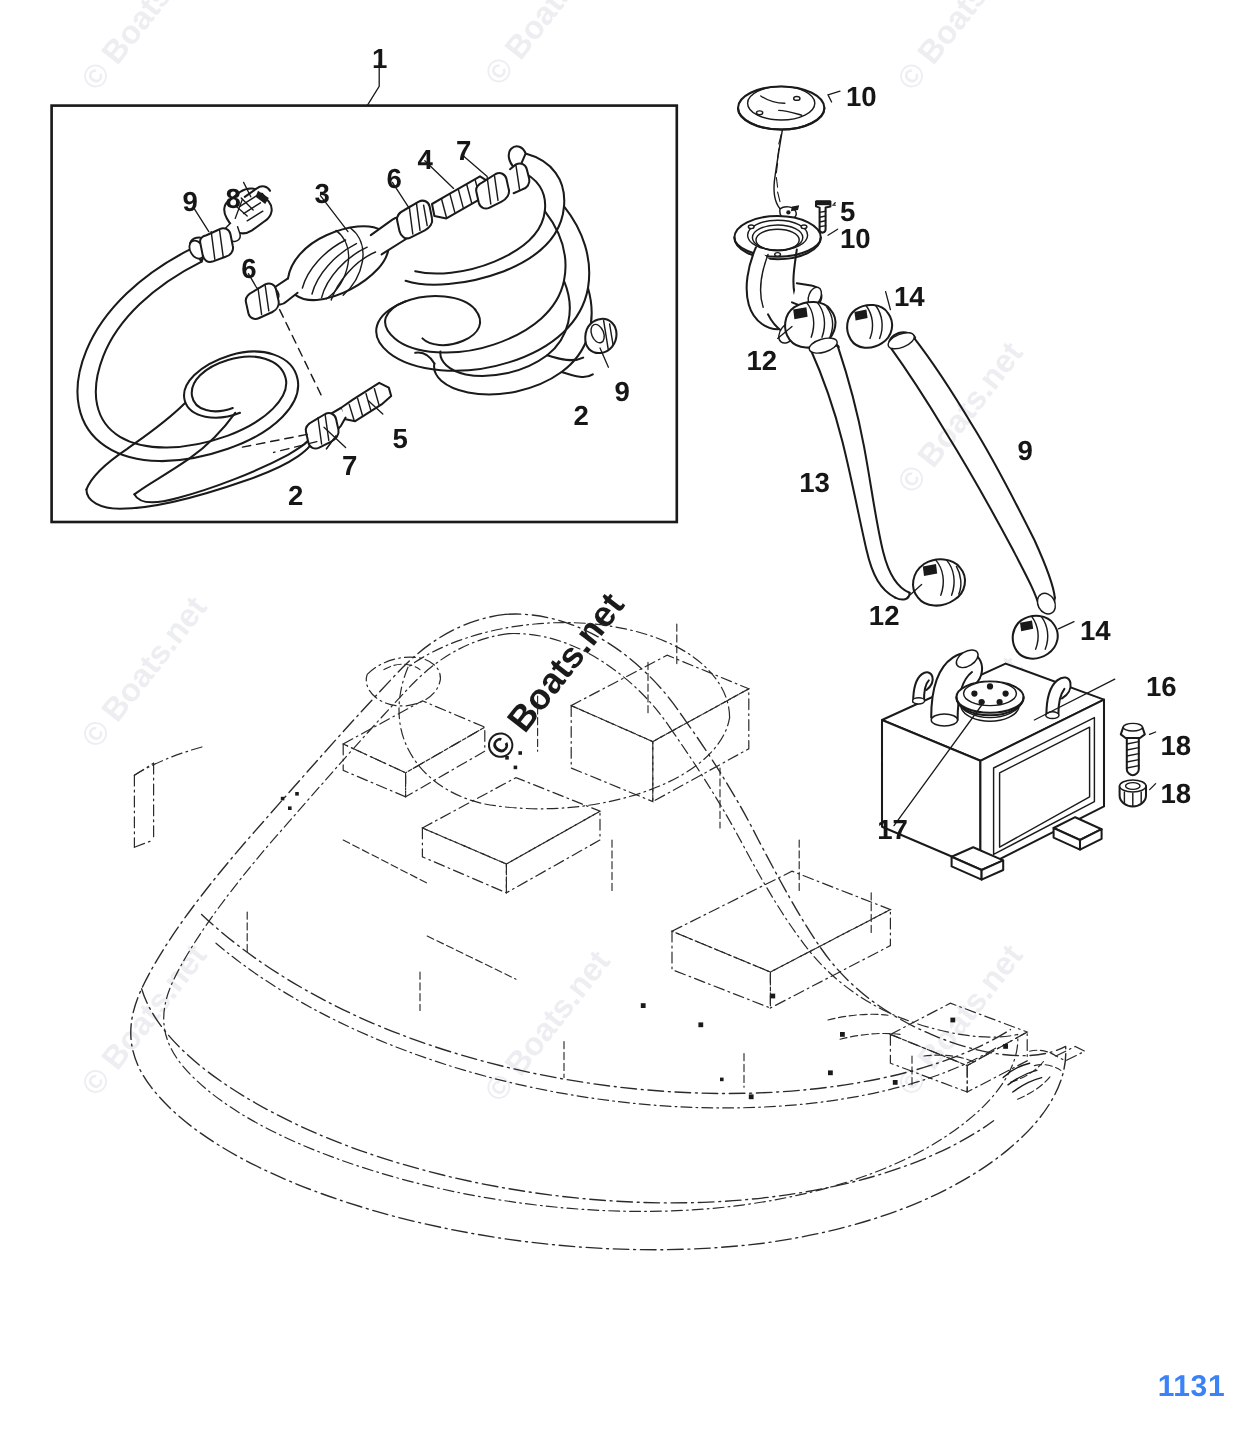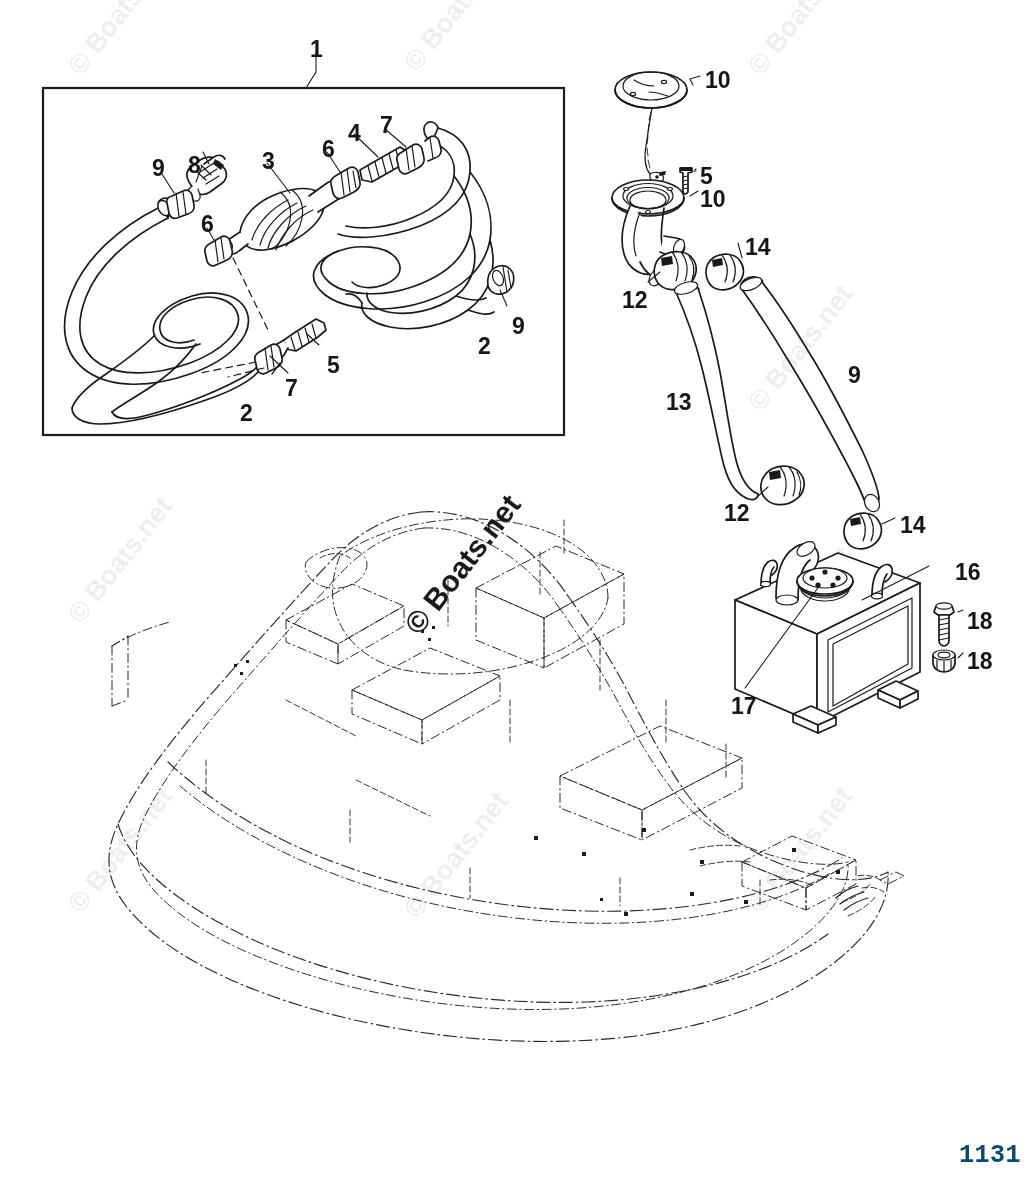--- a/index.html
+++ b/index.html
@@ -29,24 +29,24 @@
     position:absolute;
     font-family:"Liberation Sans", sans-serif;
     font-weight:bold;
     font-size:23px;
     color:#161616;
     white-space:nowrap;
   }
   .pageno{
     position:absolute;
     right:14px;bottom:22px;
-    font-family:Liberation Mono, monospace;
+    font-family:Liberation Sans, sans-serif;
     font-weight:bold;
     font-size:25px;
-    color:#0c4a6e;
+    color:#3b82f6;
     letter-spacing:0.5px;
   }
   svg{display:block;}
 </style>
 </head>
 <body>
 
 <div id="stage">
 
   <div class="layer wm-layer" id="wm-layer">
@@ -581,18 +581,18 @@
       <div class="callout" style="left: 700px; top: 186px;">10</div>
       <div class="callout" style="left: 745px; top: 234px;">14</div>
       <div class="callout" style="left: 622px; top: 287px;">12</div>
       <div class="callout" style="left: 848px; top: 362px;">9</div>
       <div class="callout" style="left: 666px; top: 389px;">13</div>
       <div class="callout" style="left: 724px; top: 500px;">12</div>
       <div class="callout" style="left: 900px; top: 512px;">14</div>
       <div class="callout" style="left: 955px; top: 559px; text-align: right;">16</div>
       <div class="callout" style="left: 967px; top: 608px;">18</div>
       <div class="callout" style="left: 967px; top: 648px;">18</div>
-      <div class="callout" style="left: 731px; top: 693px;">17</div>
+      <div class="callout" style="left: 731px; top: 678px;">17</div>
     </div>
 
   <div class="pageno">1131</div>
 
 </div>
 
 </body></html>

